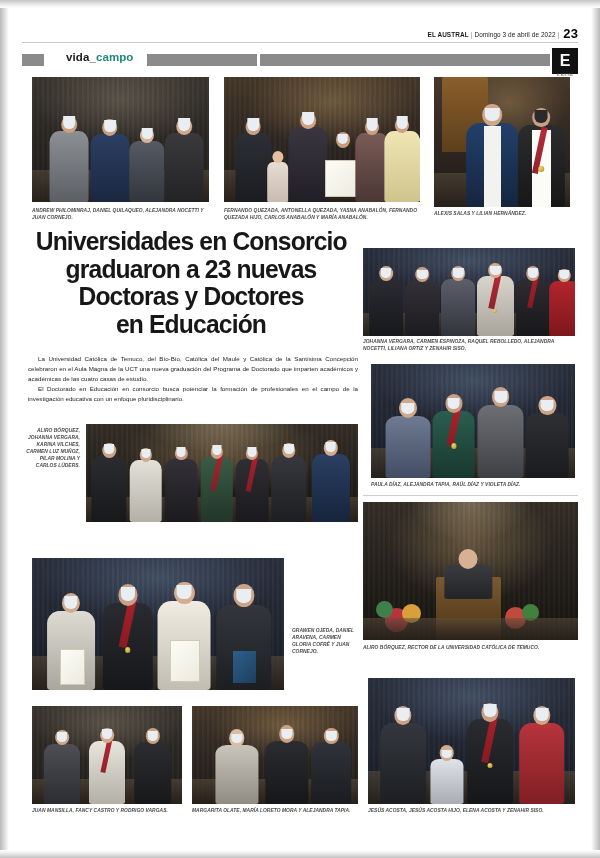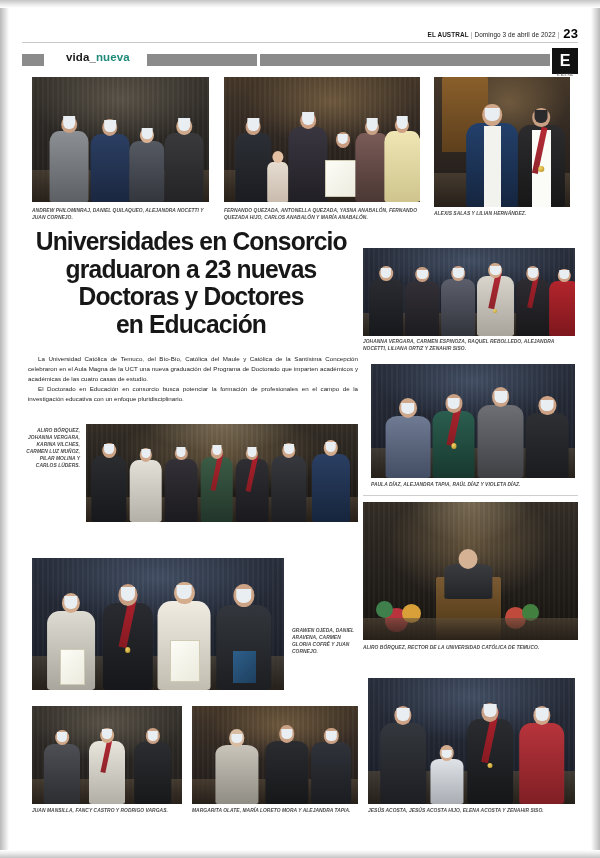--- a/index.html
+++ b/index.html
@@ -268,21 +268,21 @@
 
   <div class="masthead">
     <div class="masthead-text"><span class="masthead-brand">EL AUSTRAL</span><span class="masthead-sep">|</span><span>Domingo 3 de abril de 2022</span><span class="masthead-sep">|</span><span class="masthead-page">23</span></div>
   </div>
   <div class="masthead-rule"></div>
 
   <div class="sectionbar">
     <div class="bar-seg bar-seg-a"></div>
     <div class="bar-seg bar-seg-b"></div>
     <div class="bar-seg bar-seg-c"></div>
-    <div class="section-label"><span class="s-first">vida_</span><span class="s-second">nueva</span></div>
+    <div class="section-label"><span class="s-first">vida_</span><span class="s-second">campo</span></div>
     <div class="logo-badge">
         <span>E</span>
       </div>
     <div class="logo-sub">EL AUSTRAL</div>
   </div>
 
   <div class="photo" style="left:32px; top:77px; width:177px; height:125px;">
     <div class="scene">
       <div class="hall-bg"></div>
       <div class="curtain"></div>

